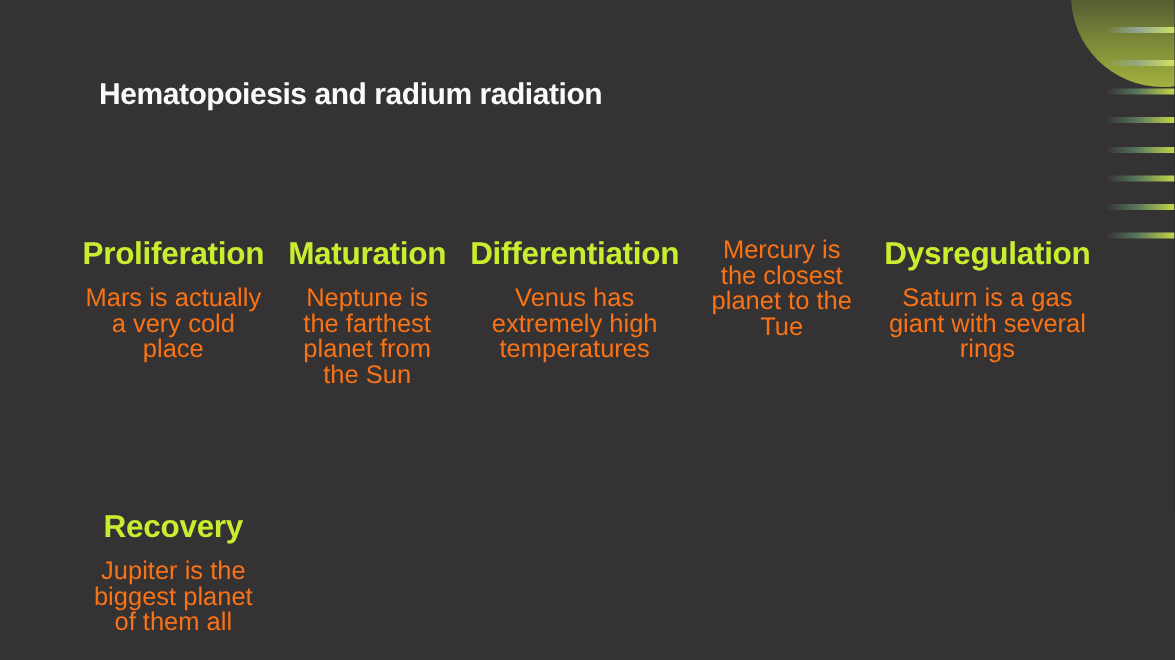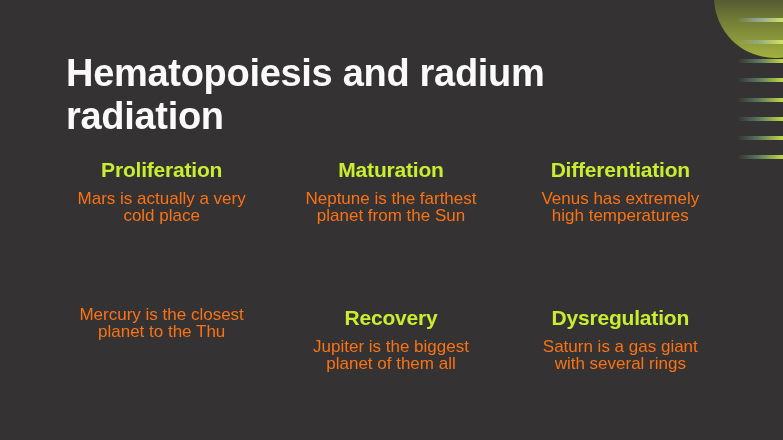--- a/index.html
+++ b/index.html
@@ -52,34 +52,34 @@
   .streak:nth-child(7) { top: 136px; }
   .streak:nth-child(8) { top: 155px; }
 
   
   .title {
     position: absolute;
     left: 66px;
     top: 52px;
     width: 640px;
     color: #fafafa;
-    font-size: 38px;
+    font-size: 20px;
     font-weight: bold;
     letter-spacing: -0.3px;
     z-index: 3;
   }
 
   
   .grid {
     position: absolute;
     left: 55px;
     top: 158px;
     width: 672px;
     display: grid;
-    grid-template-columns: repeat(3, 1fr);
+    grid-template-columns: repeat(5, 1fr);
     row-gap: 82px;
     column-gap: 16px;
     z-index: 3;
   }
   .cell {
     text-align: center;
   }
   .cell h2 {
     color: #c9ee2f;
     font-size: 21px;
@@ -126,27 +126,27 @@
       <h2>Maturation</h2>
       <p>Neptune is the farthest planet from the Sun</p>
     </div>
 
     <div class="cell">
       <h2>Differentiation</h2>
       <p>Venus has extremely high temperatures</p>
     </div>
 
     <div class="cell">
-      <p>Mercury is the closest planet to the Thu</p>
+      <p>Mercury is the closest planet to the Tue</p>
+    </div>
+
+    <div class="cell">
+      <h2>Dysregulation</h2>
+      <p>Saturn is a gas giant with several rings</p>
     </div>
 
     <div class="cell">
       <h2>Recovery</h2>
       <p>Jupiter is the biggest planet of them all</p>
     </div>
 
-    <div class="cell">
-      <h2>Dysregulation</h2>
-      <p>Saturn is a gas giant with several rings</p>
-    </div>
-
   </div>
 </div>
 
 </body></html>

